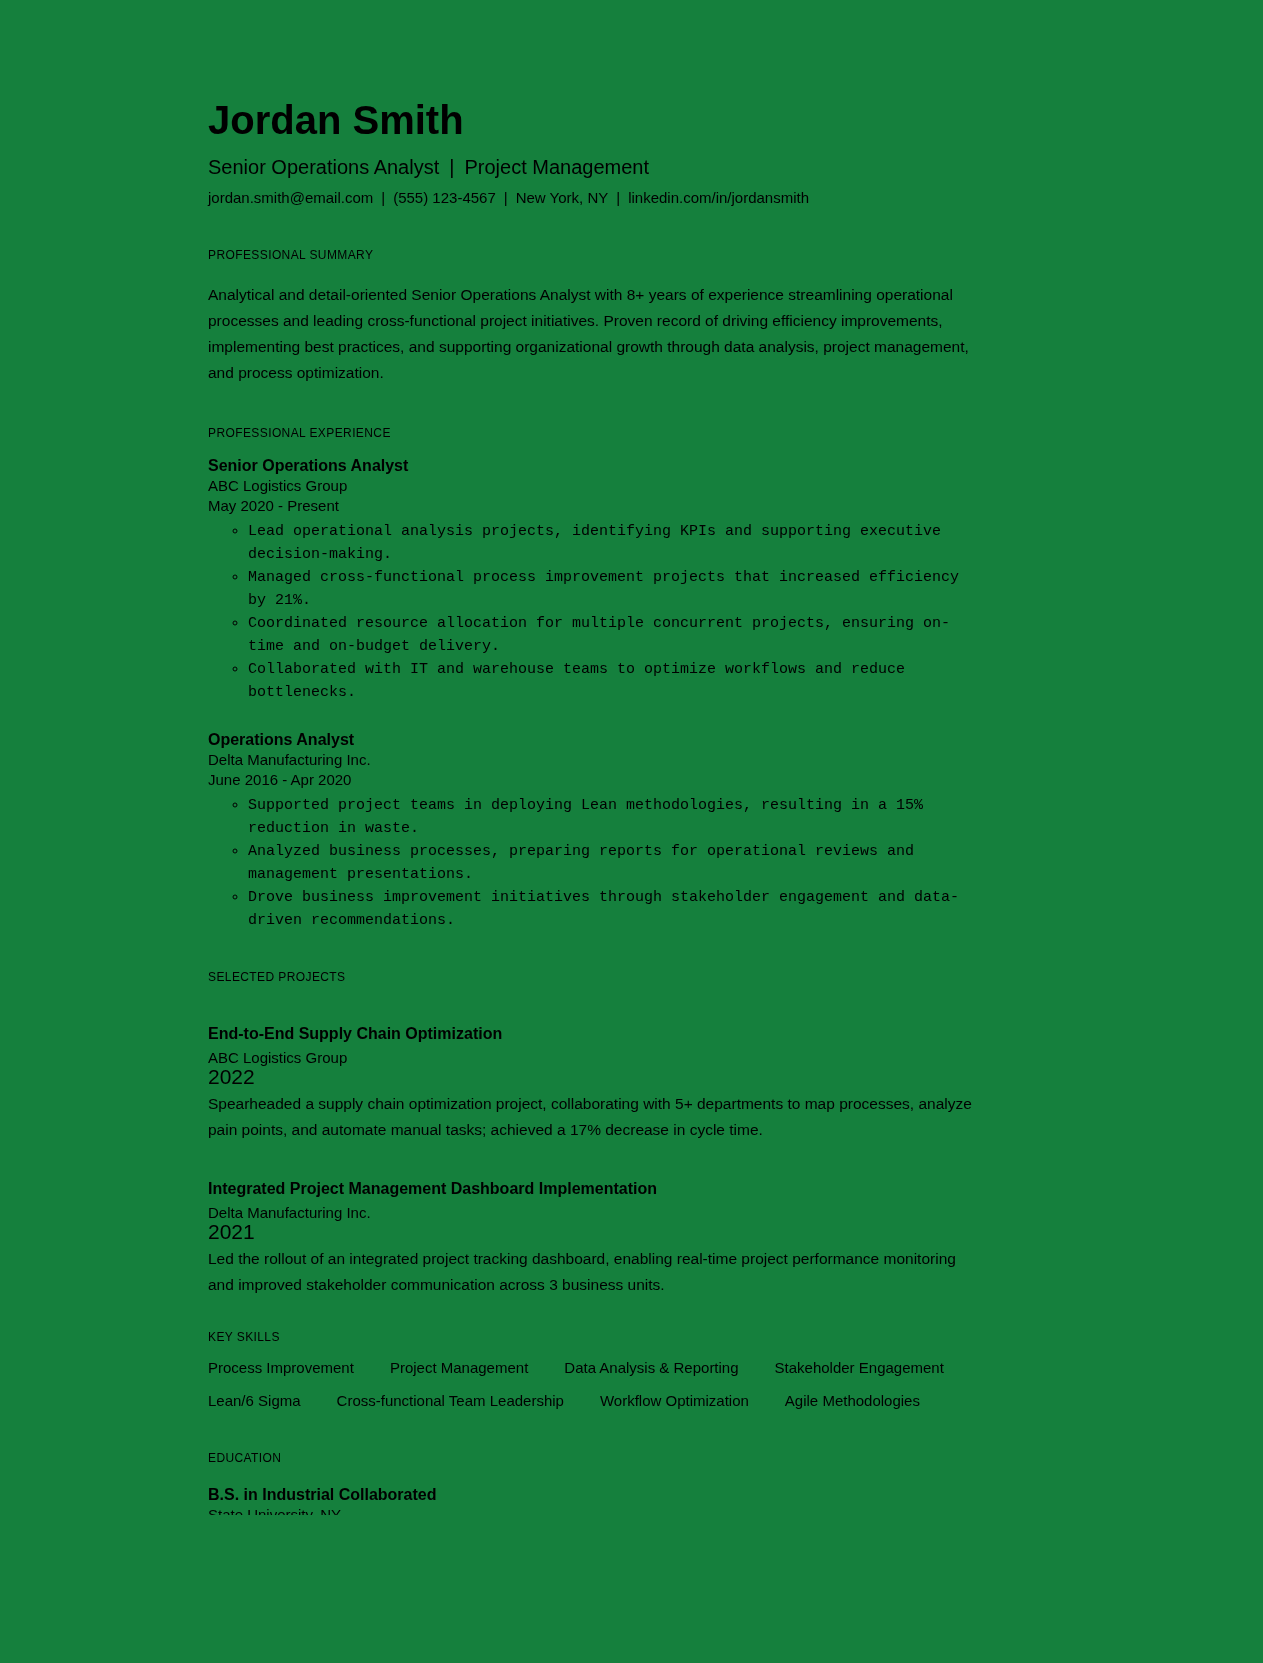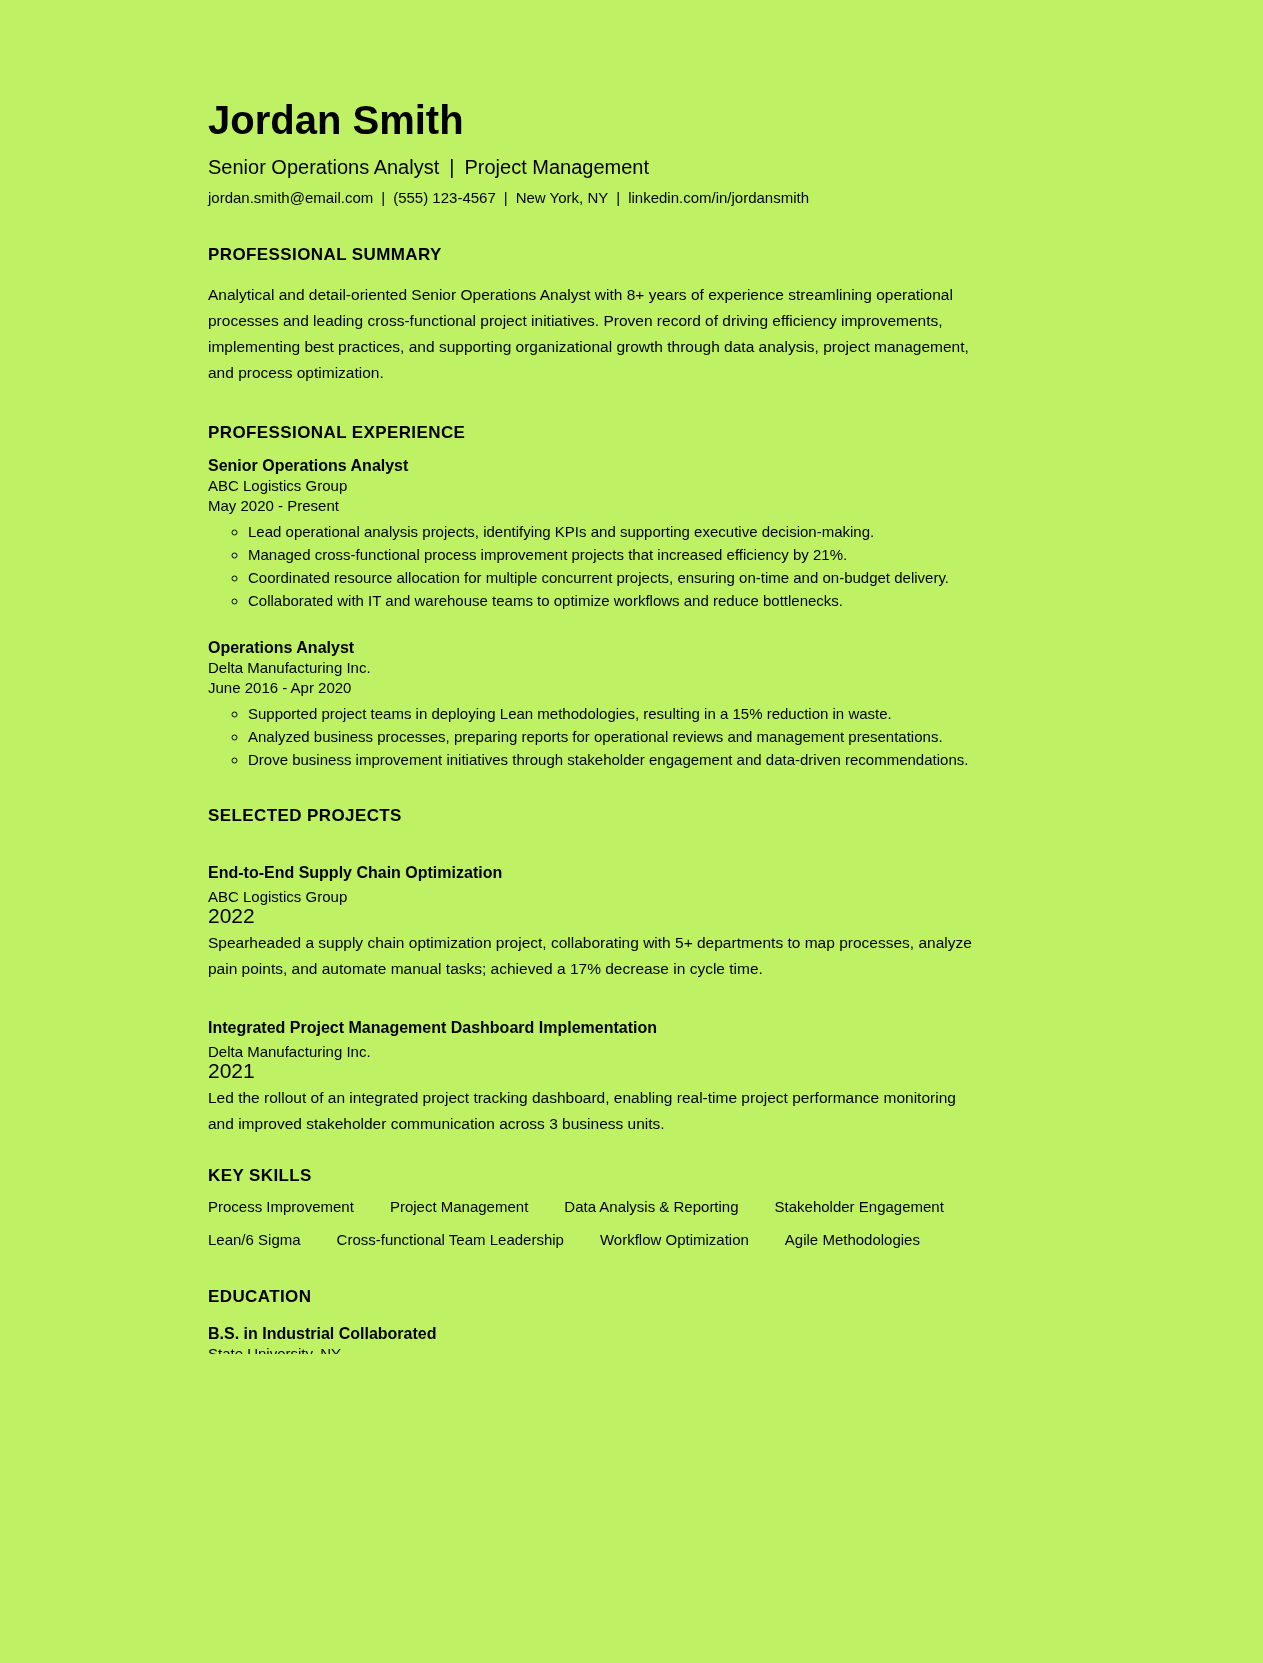--- a/index.html
+++ b/index.html
@@ -4,21 +4,21 @@
 <style>
   html, body {
     margin: 0;
     padding: 0;
     background: #ffffff;
   }
   .page {
     position: relative;
     width: 1263px;
     height: 1663px;
-    background: #bef264;
+    background: #15803d;
     font-family: "Liberation Sans", "DejaVu Sans", sans-serif;
     color: #000000;
     overflow: hidden;
   }
   .content {
     box-sizing: border-box;
     padding: 98px 0 0 208px;
     width: 985px; 
   }
 
@@ -37,23 +37,23 @@
   }
   .subtitle .sep { margin: 0 10px; }
   .contact {
     font-size: 15px;
     line-height: 20px;
   }
   .contact .sep { margin: 0 8px; }
 
   
   h2.section-heading {
-    font-size: 17px;
+    font-size: 12px;
     line-height: 22px;
-    font-weight: bold;
+    font-weight: normal;
     letter-spacing: 0.4px;
     margin: 36px 0 16px 0;
   }
   section.summary h2 { margin-top: 36px; }
   section.experience h2 { margin-bottom: 12px; }
   section.projects h2 { margin-top: 34px; margin-bottom: 14px; }
   section.skills h2 { margin-top: 28px; margin-bottom: 10px; }
   section.education h2 { margin-top: 36px; margin-bottom: 16px; }
 
   p.body-text {
@@ -72,20 +72,21 @@
   }
   .job-company, .job-dates {
     font-size: 15px;
     line-height: 20px;
   }
   ul.bullets {
     margin: 4px 0 0 0;
     padding: 0 0 0 40px;
     list-style-type: circle;
     max-width: 740px;
+    font-family: Liberation Mono, monospace;
   }
   ul.bullets li {
     font-size: 15px;
     line-height: 23px;
   }
 
   
   .project { margin-bottom: 14px; }
   .project-title {
     font-size: 16px;

